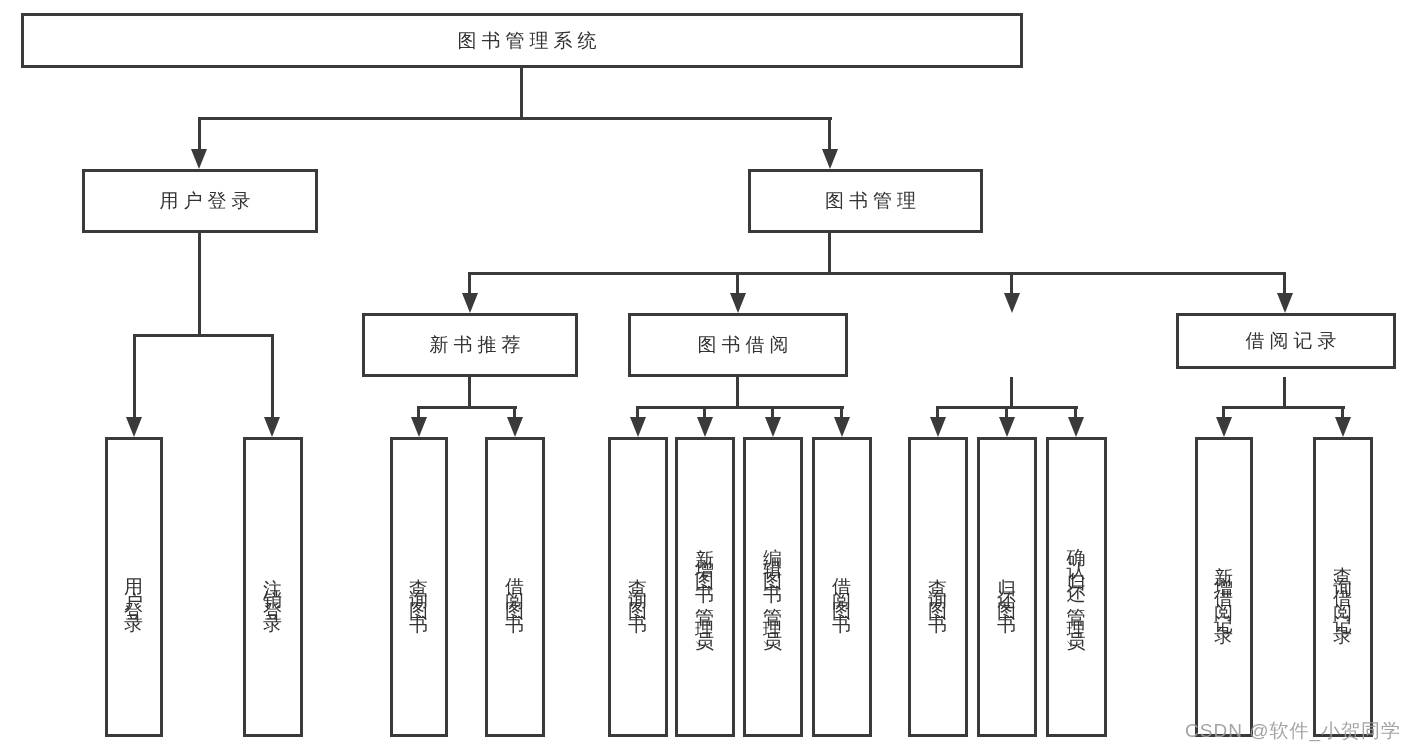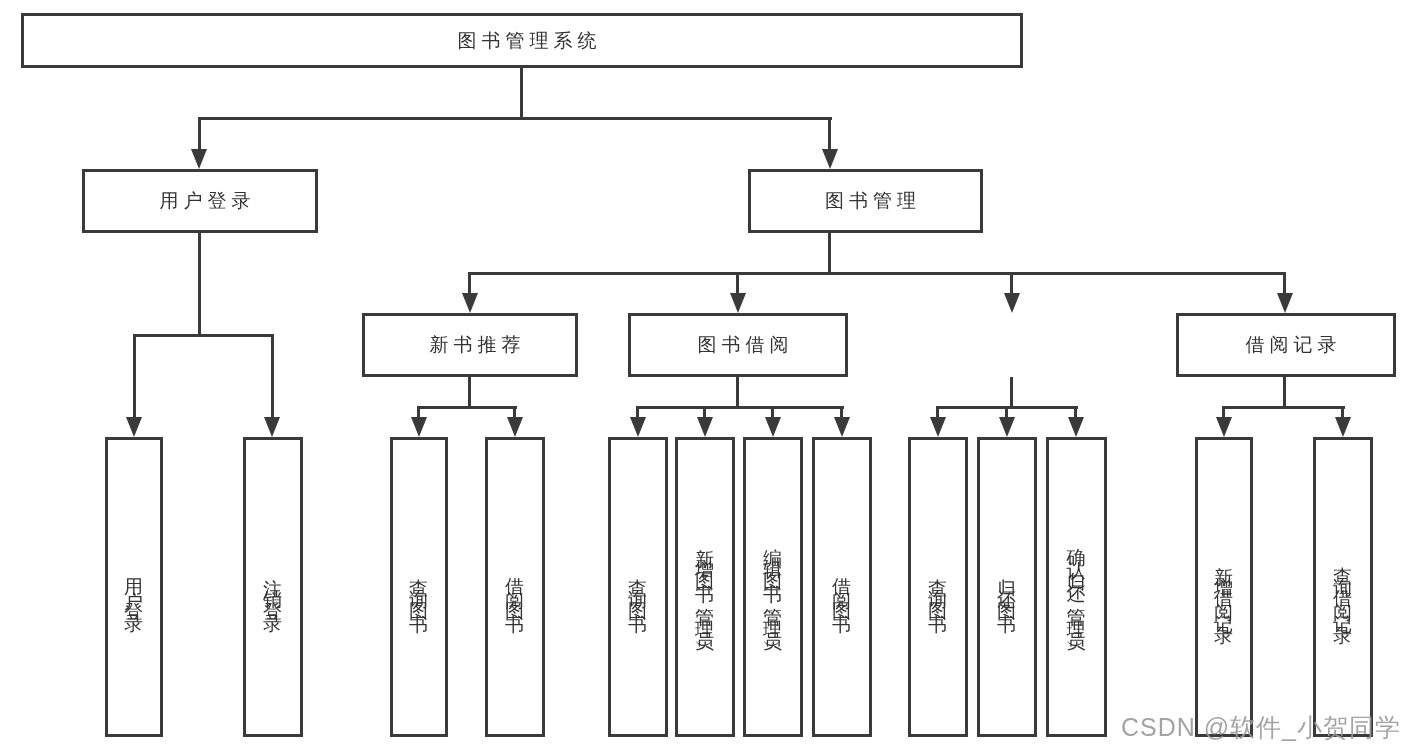--- a/index.html
+++ b/index.html
@@ -22,21 +22,21 @@
   }
   .hline{position:absolute;height:3px;background:#3a3a3a;}
   .vline{position:absolute;width:3px;background:#3a3a3a;}
   .arrow{
     position:absolute;width:0;height:0;
     border-left:8px solid transparent;border-right:8px solid transparent;
     border-top:20px solid #3a3a3a;
   }
   .watermark{
     position:absolute;right:4px;bottom:3px;
-    font-size:25px;color:#9c9c9c;opacity:.92;
+    font-size:19px;color:#9c9c9c;opacity:.92;
     letter-spacing:1px;z-index:10;white-space:nowrap;
   }
 </style>
 </head>
 <body>
 
 <div class="stage">
 
   <div class="box hbox" style="left:21px;top:13px;width:1002px;height:55px;">图书管理系统</div>
 
@@ -63,21 +63,21 @@
   <div class="arrow" style="left:462px;top:293px;"></div>
   <div class="vline" style="left:736px;top:272px;height:25px;"></div>
   <div class="arrow" style="left:730px;top:293px;"></div>
   <div class="vline" style="left:1010px;top:272px;height:25px;"></div>
   <div class="arrow" style="left:1004px;top:293px;"></div>
   <div class="vline" style="left:1283px;top:272px;height:25px;"></div>
   <div class="arrow" style="left:1277px;top:293px;"></div>
 
   <div class="box hbox" style="left:628px;top:313px;width:220px;height:64px;">图书借阅</div>
   <div class="box hbox" style="left:362px;top:313px;width:216px;height:64px;">新书推荐</div>
-  <div class="box hbox" style="left:1176px;top:313px;width:220px;height:64px;">借阅记录</div>
+  <div class="box hbox" style="left:1176px;top:313px;width:220px;height:56px;">借阅记录</div>
 
   <div class="vline" style="left:468px;top:377px;height:31px;"></div>
   <div class="hline" style="left:417px;top:406px;width:100px;"></div>
   <div class="vline" style="left:417px;top:406px;height:14px;"></div>
   <div class="arrow" style="left:411px;top:417px;"></div>
   <div class="vline" style="left:513px;top:406px;height:14px;"></div>
   <div class="arrow" style="left:507px;top:417px;"></div>
 
   <div class="vline" style="left:736px;top:377px;height:31px;"></div>
   <div class="hline" style="left:636px;top:406px;width:208px;"></div>

